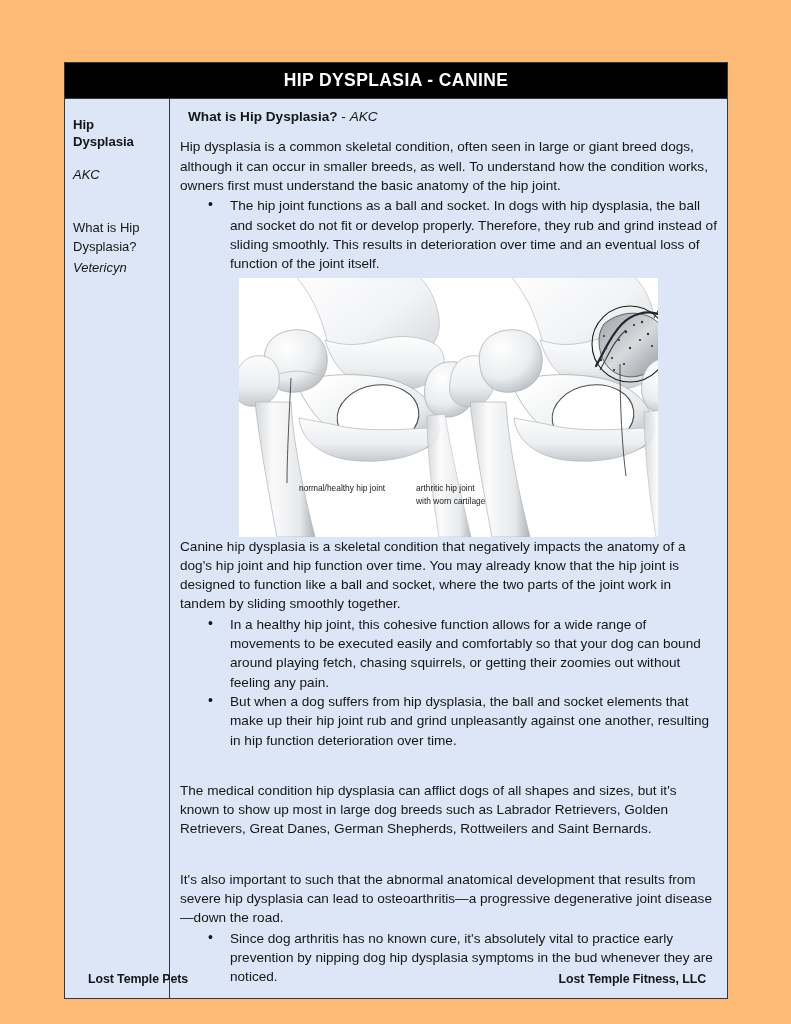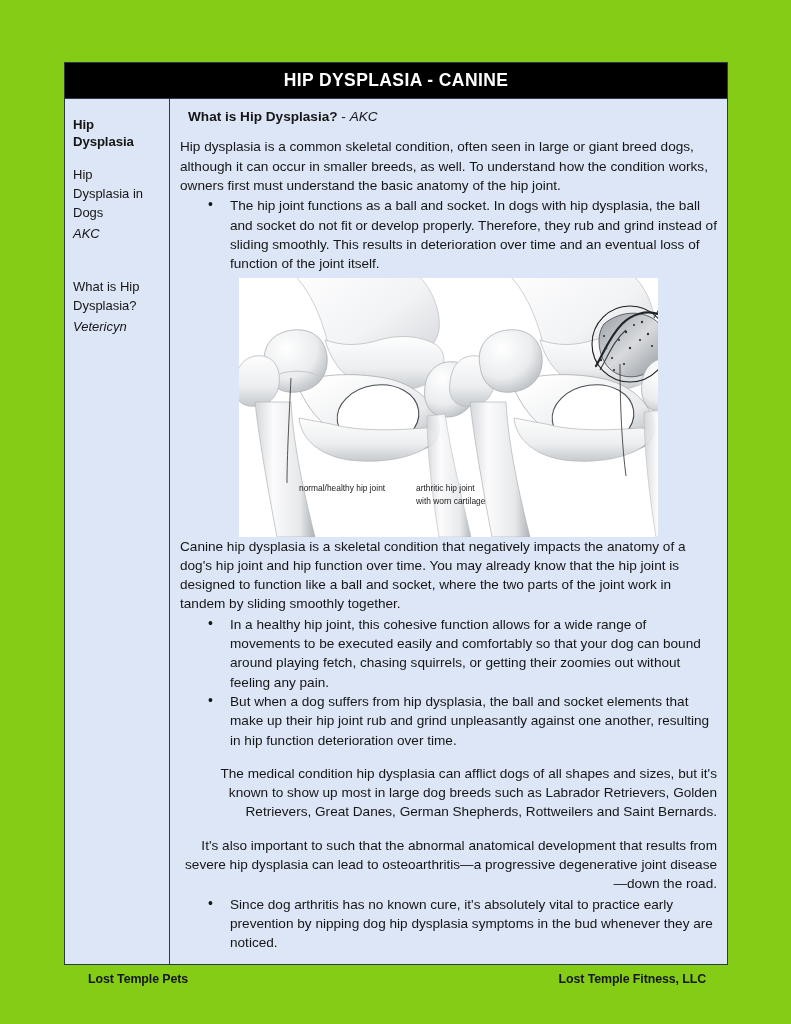--- a/index.html
+++ b/index.html
@@ -12,21 +12,21 @@
     font-family: "Liberation Sans", sans-serif;
     color: #161616;
     position: relative;
     overflow: hidden;
   }
 
   .page {
     position: absolute;
     left: 0; top: 0;
     width: 791px; height: 1024px;
-    background: #84cc16;
+    background: #fdba74;
   }
 
   
   .doc-table {
     position: absolute;
     left: 64px; top: 62px;
     width: 664px;
     border: 1px solid #2b3a4a;
     background: #dce6f6;
   }
@@ -90,21 +90,21 @@
     margin: 0 0 11px 8px;
   }
   .sect-head b { font-weight: bold; }
   .sect-head i { font-style: italic; }
 
   p.para {
     font-size: 13.6px;
     line-height: 1.42;
     margin: 0 0 1px 0;
   }
-  p.para.gap { margin-top: 14px; text-align: right; }
+  p.para.gap { margin-top: 31px; }
 
   ul.bl {
     margin: 0 0 0 0;
     padding: 0 0 0 50px;
     list-style: none;
   }
   ul.bl li {
     font-size: 13.6px;
     line-height: 1.42;
     position: relative;
@@ -163,21 +163,20 @@
   <div class="doc-table">
 
     <div class="title-bar">HIP DYSPLASIA - CANINE</div>
 
     <div class="body-row">
 
       <div class="sidebar">
         <div class="sb-title">Hip Dysplasia</div>
 
         <div class="sb-block">
-          <div class="sb-item">Hip Dysplasia in Dogs</div>
           <div class="sb-src">AKC</div>
         </div>
 
         <div class="sb-block">
           <div class="sb-item">What is Hip Dysplasia?</div>
           <div class="sb-src last">Vetericyn</div>
         </div>
       </div>
 
       <div class="content">

